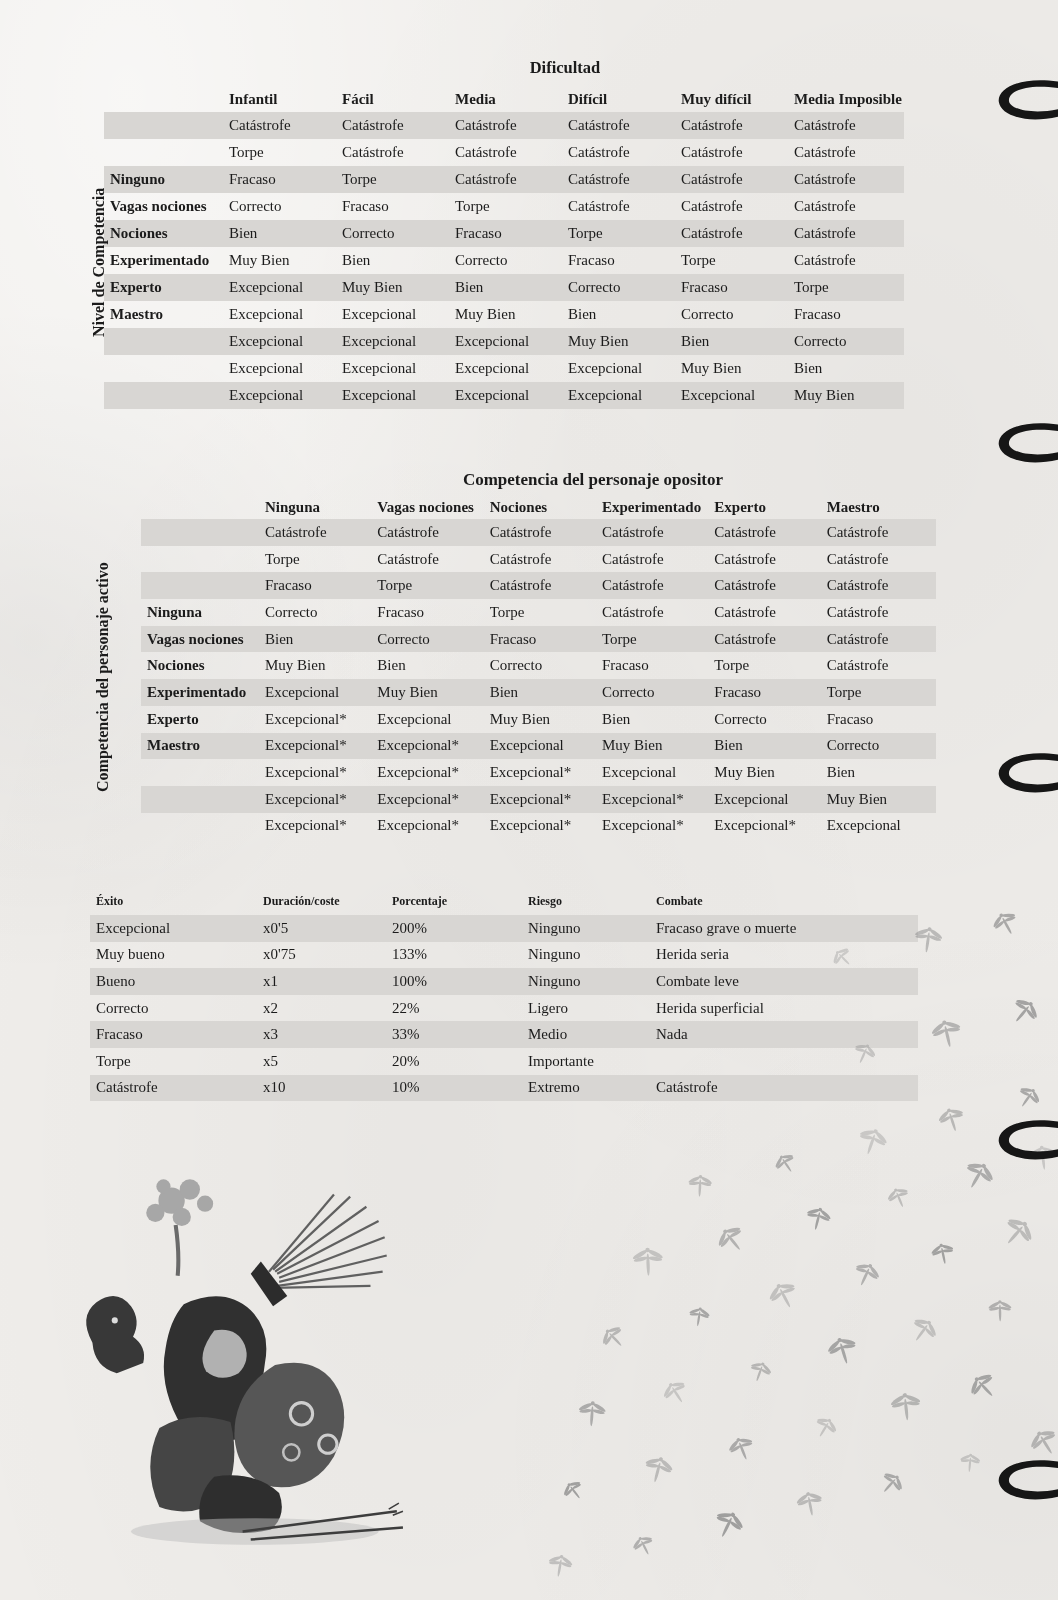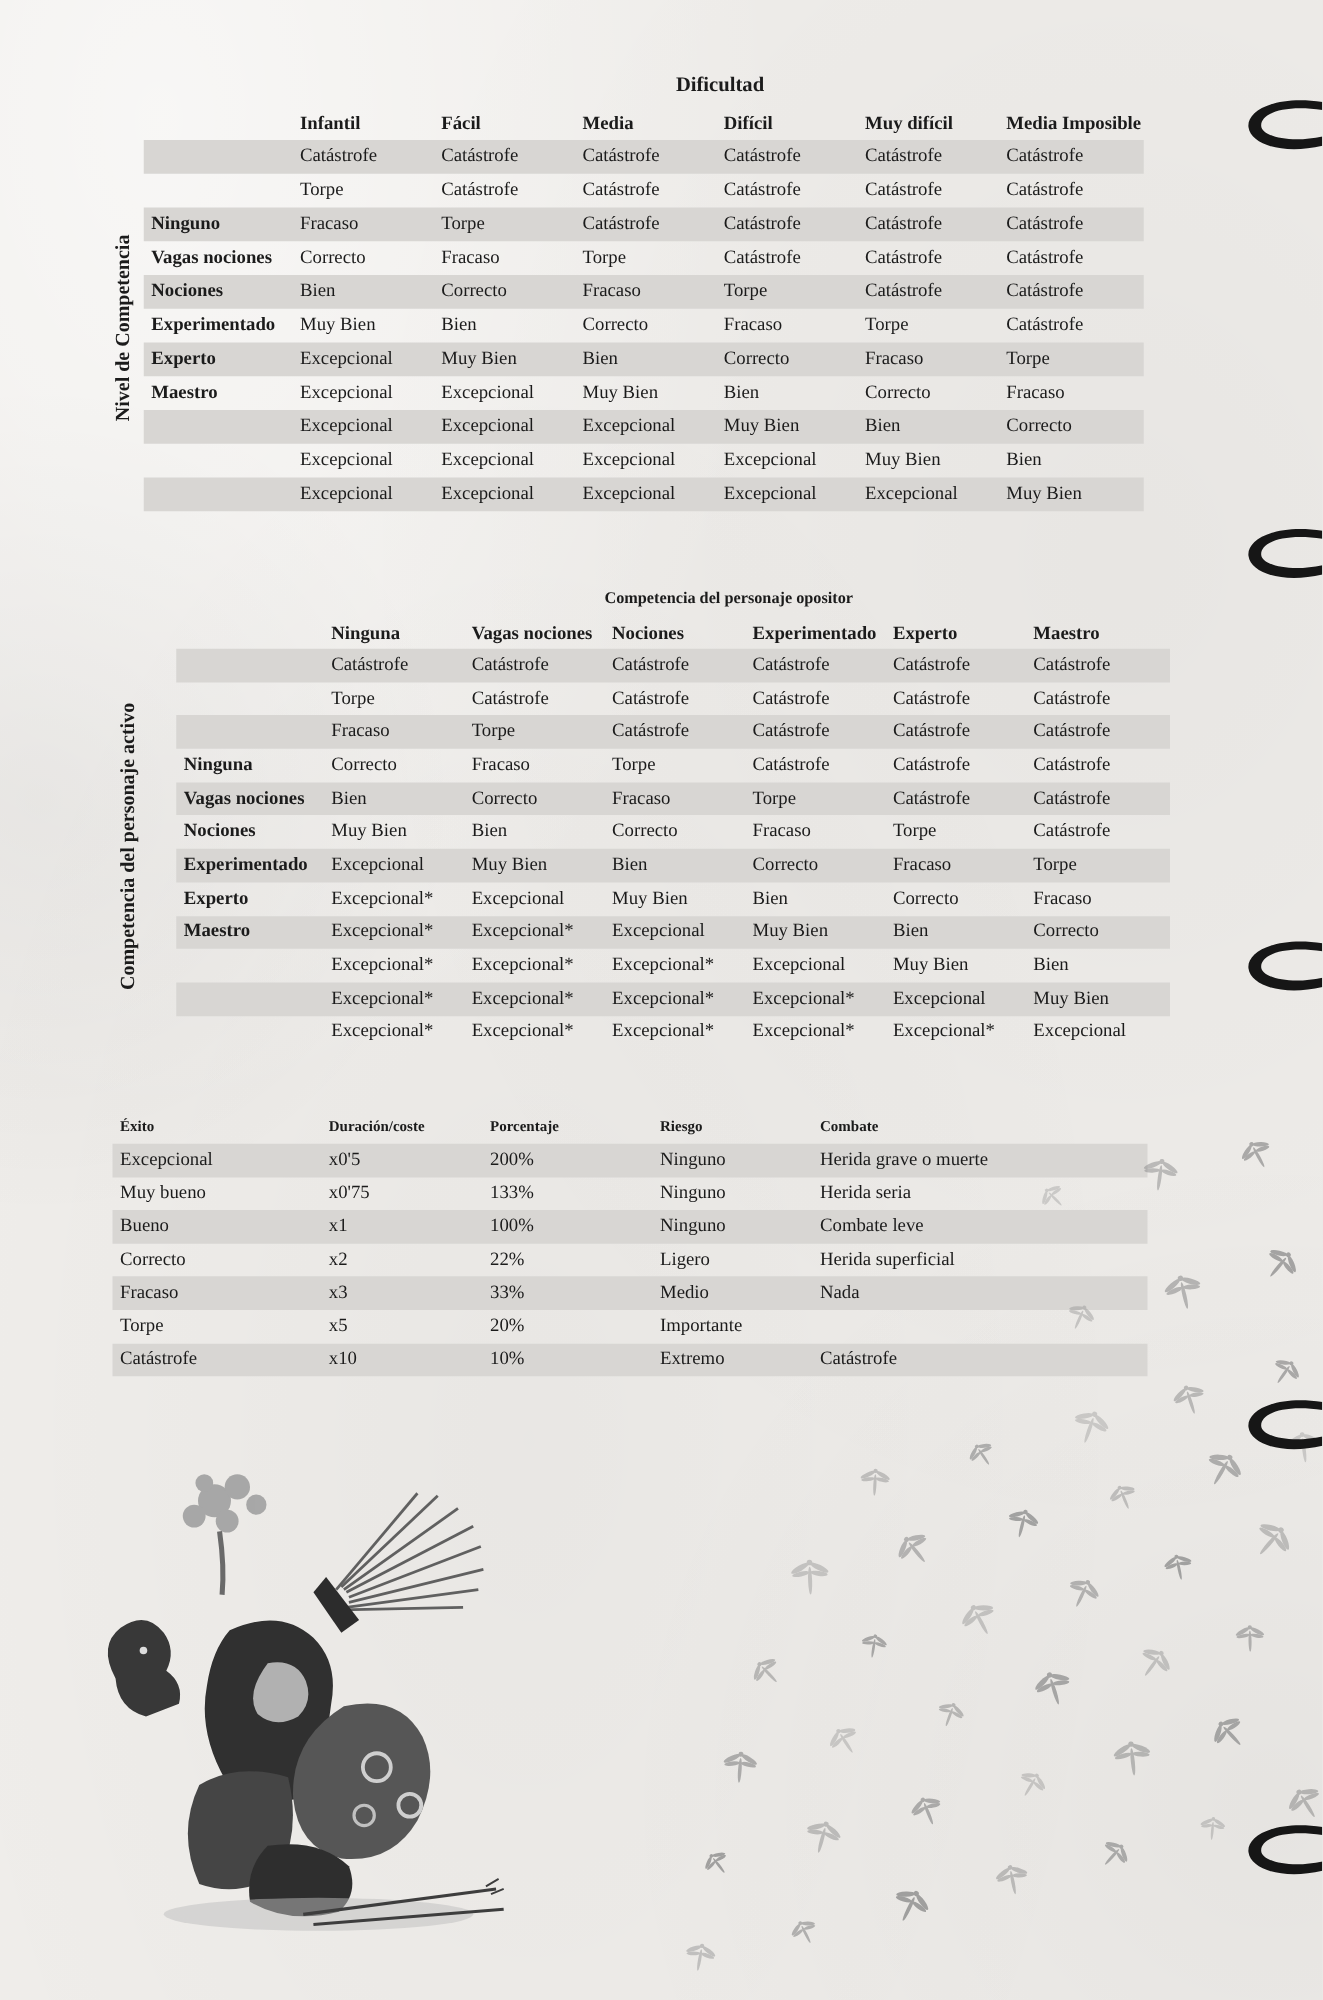--- a/index.html
+++ b/index.html
@@ -15,21 +15,21 @@
       radial-gradient(ellipse at 12% 6%, rgba(255,255,255,.55), transparent 38%),
       radial-gradient(circle at 3% 40%, rgba(0,0,0,.05), transparent 24%),
       radial-gradient(ellipse at 85% 28%, rgba(0,0,0,.03), transparent 50%),
       radial-gradient(ellipse at 40% 72%, rgba(0,0,0,.028), transparent 55%),
       radial-gradient(circle at 96% 90%, rgba(0,0,0,.04), transparent 30%),
       var(--paper,#efedea);
   }
   .matrix { position:absolute; }
   .tbl-title { position:absolute; top:0; font-weight:bold; text-align:center; white-space:nowrap; }
   .m1 .tbl-title { left:122px; width:678px; font-size:16.5px; }
-  .m2 .tbl-title { left:121px; width:674px; font-size:13px; }
+  .m2 .tbl-title { left:131px; width:674px; font-size:17px; }
   .mgrid { position:absolute; left:0; width:100%; }
   .m1 .mgrid { top:28px; }
   .m2 .mgrid { top:26px;margin-left:16px; }
   .mrow { display:grid; align-items:stretch; }
   .m1 .mrow { grid-template-columns:122px repeat(6,1fr); height:27px; }
   .m1 .mrow.mhead { height:26px; }
   .m2 .mrow { grid-template-columns:121px repeat(6,1fr); height:26.7px; }
   .m2 .mrow.mhead { height:23px; }
   .mhead { background:none !important; }
   .shade { background:var(--stripe,#d8d6d3); }
@@ -54,21 +54,21 @@
   .shead .scell { font-weight:bold; font-size:12px; }
   .binder-ring { position:absolute; right:0; width:74px; height:56px; }
   #dragonfly-layer { position:absolute; left:0; top:0; pointer-events:none; }
   .illustration { position:absolute; left:62px; top:1172px; }
 </style>
 </head>
 <body>
 
 <div class="page">
 
-  <section class="matrix m1" style="left:115px; top:58px; width:800px; height:355px">
+  <section class="matrix m1" style="left:104px; top:58px; width:800px; height:355px">
     <div class="tbl-title">Dificultad</div>
     <div class="mgrid">
         <div class="mrow mhead">
           <div class="mlab"></div>
           <div class="mcell mcolhead">Infantil</div>
           <div class="mcell mcolhead">Fácil</div>
           <div class="mcell mcolhead">Media</div>
           <div class="mcell mcolhead">Difícil</div>
           <div class="mcell mcolhead">Muy difícil</div>
           <div class="mcell mcolhead">Media Imposible</div>
@@ -306,21 +306,21 @@
         <div class="scell">Duración/coste</div>
         <div class="scell">Porcentaje</div>
         <div class="scell">Riesgo</div>
         <div class="scell">Combate</div>
       </div>
       <div class="srow shade">
         <div class="scell">Excepcional</div>
         <div class="scell">x0'5</div>
         <div class="scell">200%</div>
         <div class="scell">Ninguno</div>
-        <div class="scell">Herida grave o muerte</div>
+        <div class="scell">Fracaso grave o muerte</div>
       </div>
       <div class="srow">
         <div class="scell">Muy bueno</div>
         <div class="scell">x0'75</div>
         <div class="scell">133%</div>
         <div class="scell">Ninguno</div>
         <div class="scell">Herida seria</div>
       </div>
       <div class="srow shade">
         <div class="scell">Bueno</div>

